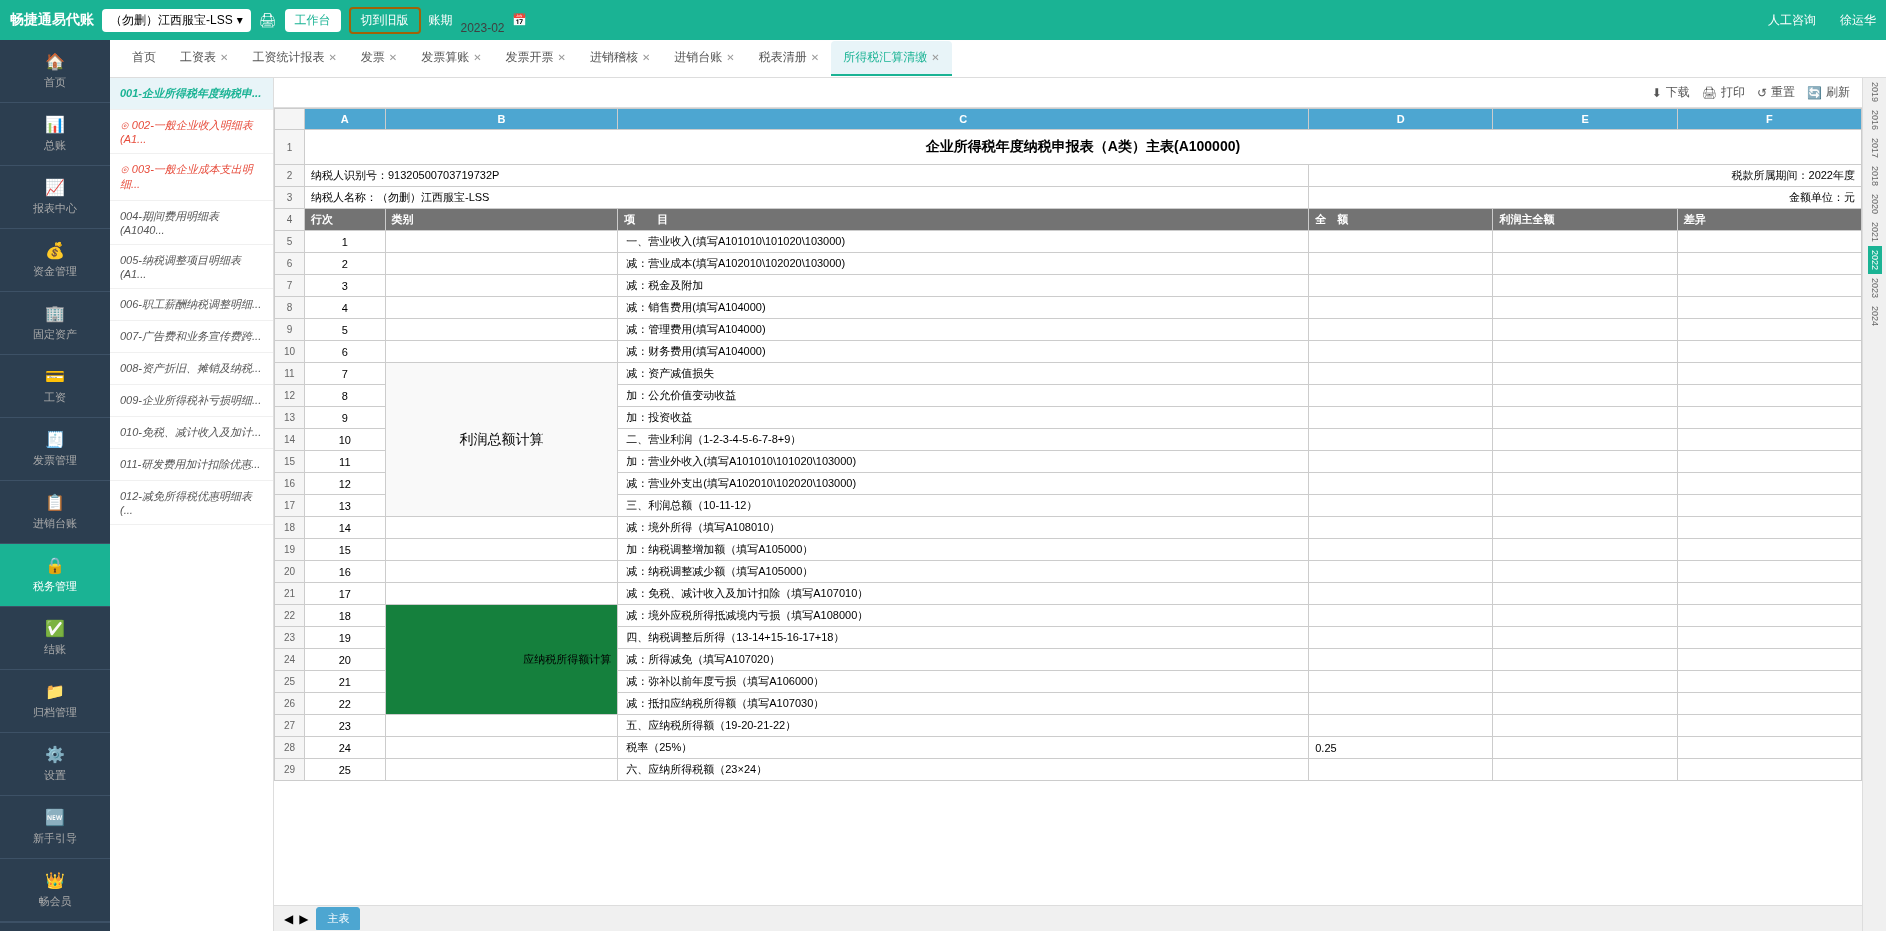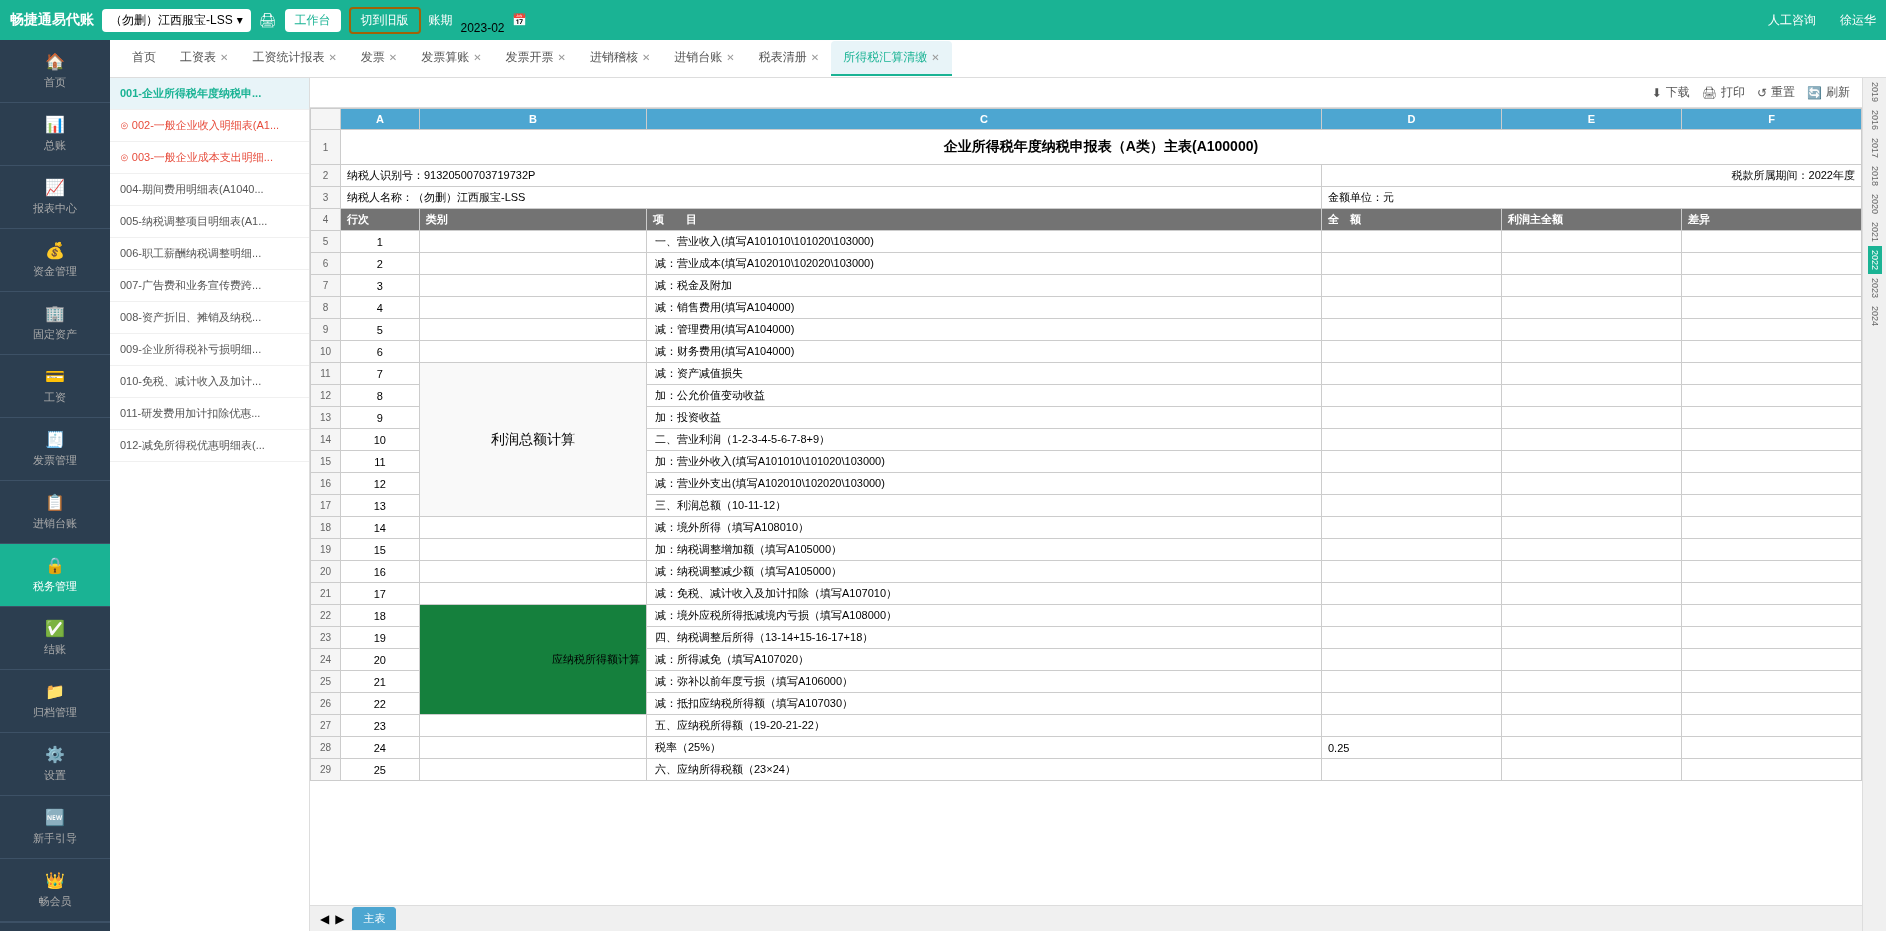--- a/index.html
+++ b/index.html
@@ -31,21 +31,21 @@
     .tab-bar { background: white; border-bottom: 1px solid #ddd; display: flex; align-items: center; padding: 0 10px; flex-shrink: 0; min-height: 38px; flex-wrap: wrap; }
     .tab-item { padding: 8px 12px; cursor: pointer; color: #555; font-size: 12px; display: flex; align-items: center; gap: 4px; border-bottom: 2px solid transparent; white-space: nowrap; }
     .tab-item.active { color: #1ab394; border-bottom: 2px solid #1ab394; }
     .tab-item .tab-close { color: #999; font-size: 10px; cursor: pointer; }
     .tab-item.home { color: #555; }
 
     
     .content-main { display: flex; flex: 1; overflow: hidden; }
 
     
-    .sub-list { width: 200px; background: white; border-right: 1px solid #ddd; flex-shrink: 0; overflow-y: auto; }
+    .sub-list { width: 164px; background: white; border-right: 1px solid #ddd; flex-shrink: 0; overflow-y: auto; font-style: italic; }
     .sub-list-item { padding: 8px 10px; cursor: pointer; font-size: 11px; color: #555; border-bottom: 1px solid #f0f0f0; }
     .sub-list-item.active { background: #e8f4f8; color: #1ab394; font-weight: bold; }
     .sub-list-item.error { color: #e74c3c; }
     .sub-list-item::before { margin-right: 4px; }
 
     
     .right-panel { flex: 1; display: flex; flex-direction: column; overflow: hidden; background: #f9f9f9; }
 
     
     .warning-bar { background: #fff; color: #c0392b; font-size: 11px; padding: 6px 12px; border-bottom: 1px solid #ddd; line-height: 1.5; flex-shrink: 0; }
@@ -82,21 +82,21 @@
 <div class="top-bar">
   <span class="logo-text">畅捷通易代账</span>
   <div class="company-select">
     <span>（勿删）江西服宝-LSS</span>
     <span>▾</span>
   </div>
   <span style="color:white;font-size:14px;">🖨</span>
   <button class="top-btn active">工作台</button>
   <button class="top-btn">切到旧版</button>
   <span style="color:white;">账期</span>
-  <span style="color:#000000;margin-top:15px;">2023-02</span>
+  <span style="color:#404040;margin-top:15px;">2023-02</span>
   <span style="color:white;">📅</span>
   <div class="top-bar-right">
     <span style="cursor:pointer;">人工咨询</span>
     <span>徐运华</span>
   </div>
 </div>
 
 <div class="main-layout">
 
   <div class="sidebar">
@@ -248,21 +248,21 @@
                 <td colspan="3" class="info-row" style="text-align:right;">
                   <span>税款所属期间：</span><span>2022年度</span>
                 </td>
               </tr>
 
               <tr>
                 <td class="row-num">3</td>
                 <td colspan="3" class="info-row">
                   <span>纳税人名称：</span><span>（勿删）江西服宝-LSS</span>
                 </td>
-                <td colspan="3" class="info-row" style="">
+                <td colspan="3" class="info-row" style="text-align:right;">
                   <span>金额单位：元</span>
                 </td>
               </tr>
 
               <tr>
                 <td class="row-num">4</td>
                 <td class="green-cell">行次</td>
                 <td class="green-cell">类别</td>
                 <td class="green-cell">项　　目</td>
                 <td class="green-cell">全　额</td>

